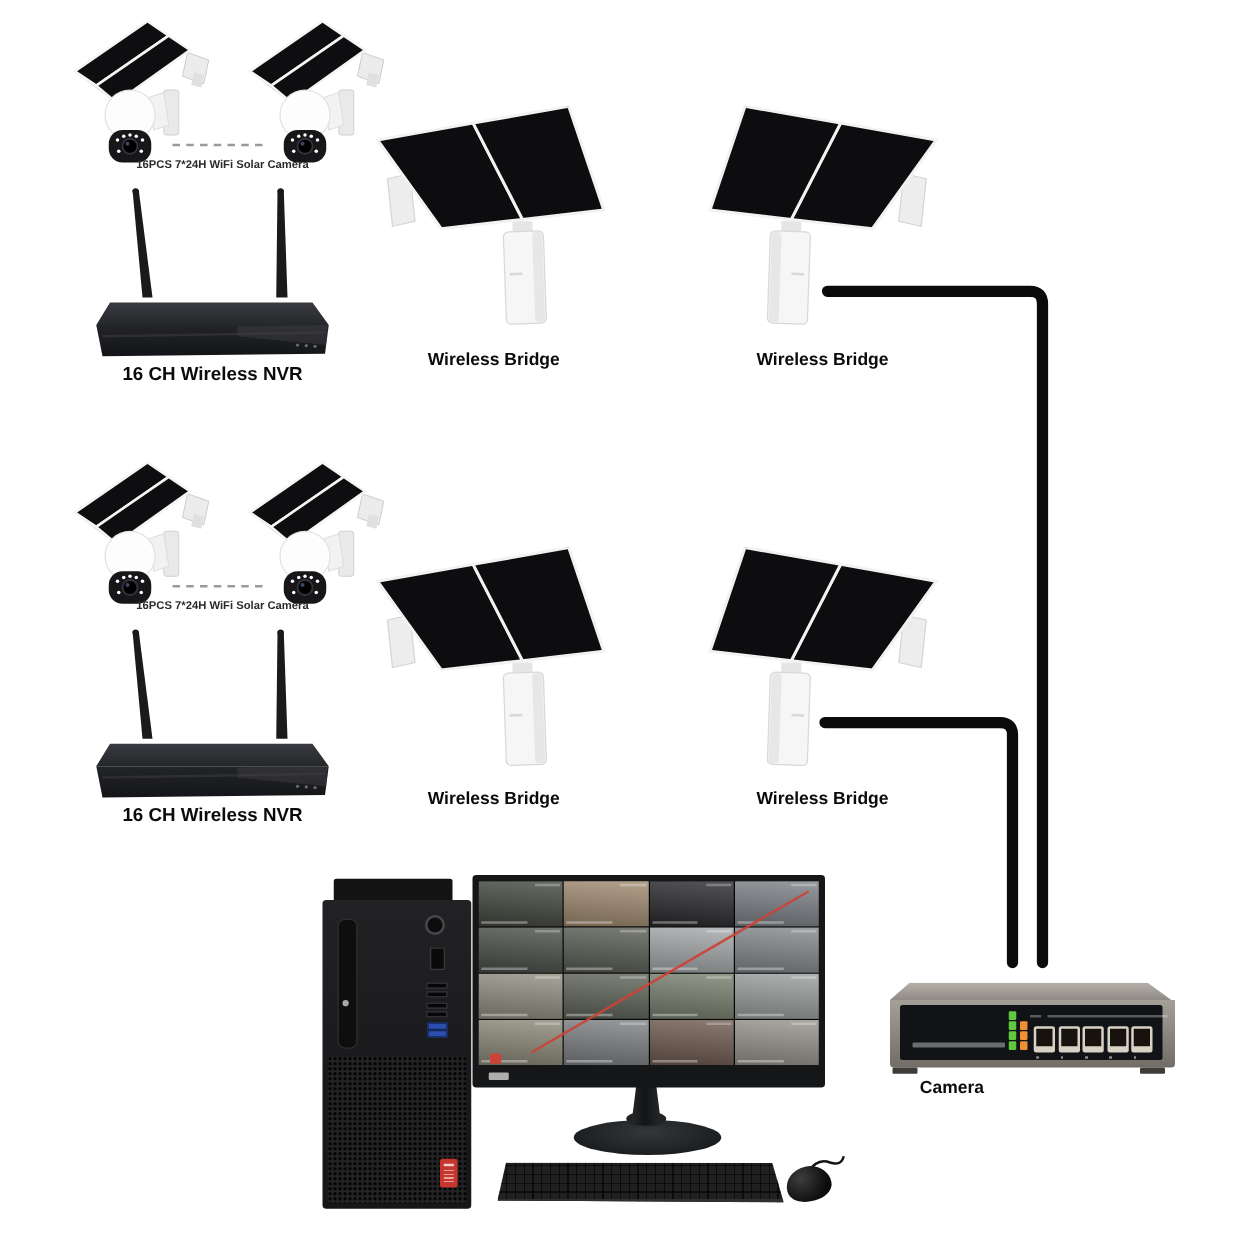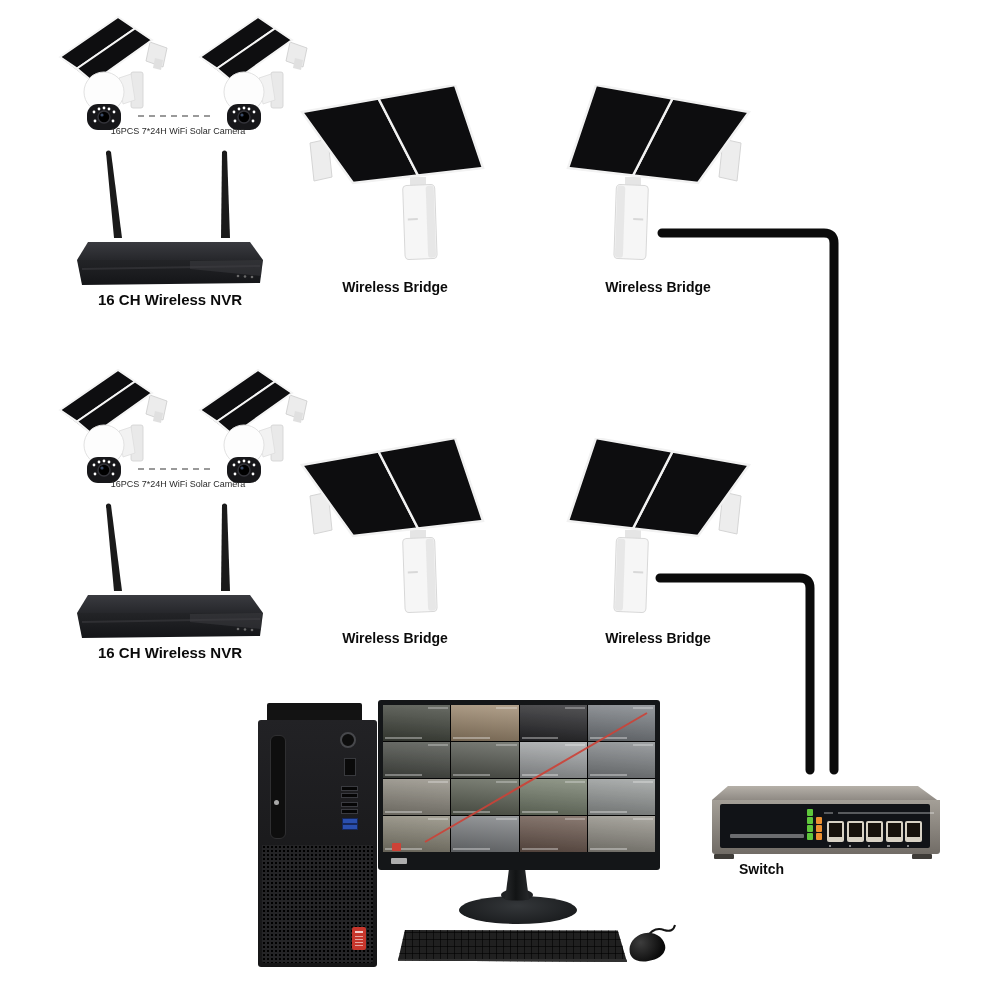--- a/index.html
+++ b/index.html
@@ -2,21 +2,21 @@
 <html><head>
 <meta charset="utf-8">
 <style>
   html,body{margin:0;padding:0;background:#fff;}
   #canvas{position:relative;width:1000px;height:1000px;background:#ffffff;overflow:hidden;
           font-family:"Liberation Sans",sans-serif;color:#0c0c0c;}
   .abs{position:absolute;}
   .lbl{position:absolute;font-weight:bold;text-align:center;color:#0b0b0b;}
   .lbl-md{font-size:14px;}
   .lbl-lg{font-size:15px;}
-  .lbl-sm{position:absolute;font-weight:400;font-size:9px;color:#2b2b2b;text-align:center;letter-spacing:0;}
+  .lbl-sm{position:absolute;font-weight:700;font-size:9px;color:#2b2b2b;text-align:center;letter-spacing:0;}
   svg{display:block;}
   .flip{transform:scaleX(-1);}
 
   
   .monitor-bezel{left:378px;top:700px;width:282px;height:170px;background:#141618;border-radius:3px;}
   .feed-grid{left:383px;top:705px;width:272px;height:147px;display:grid;
              grid-template-columns:repeat(4,1fr);grid-template-rows:repeat(4,1fr);
              gap:1px;background:#050505;}
   .feed{position:relative;overflow:hidden;}
   .feed::after{content:"";position:absolute;left:2px;bottom:2px;width:55%;height:2px;background:rgba(255,255,255,.35);}
@@ -301,15 +301,15 @@
         <div class="port" style="left:127px"></div>
         <div class="port" style="left:146px"></div>
         <div class="port" style="left:166px"></div>
         <div class="port" style="left:185px"></div>
         <div class="portnums"></div>
       </div>
     </div>
     <div class="sw-foot" style="left:8px"></div>
     <div class="sw-foot" style="left:206px"></div>
   </div>
-  <div class="lbl lbl-md" style="left:714px;top:861px;width:95px">Switch</div>
+  <div class="lbl lbl-md" style="left:714px;top:861px;width:95px">Camera</div>
 
 </div>
 
 </body></html>

